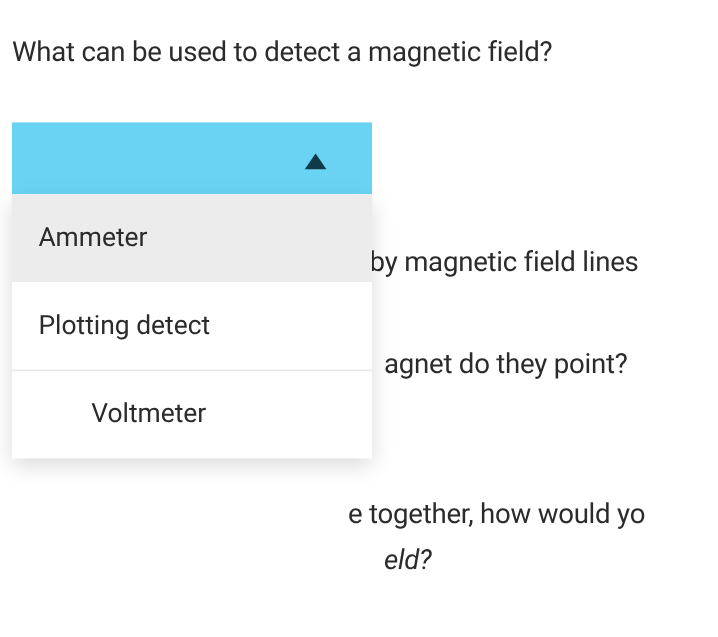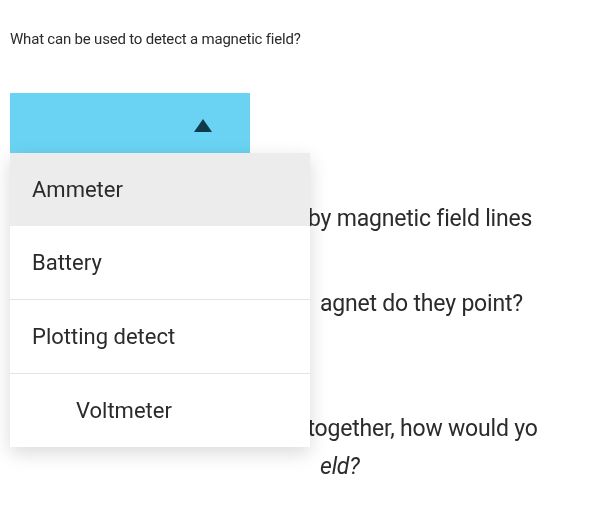--- a/index.html
+++ b/index.html
@@ -6,29 +6,29 @@
   body {
     font-family: -apple-system, BlinkMacSystemFont, "Segoe UI", Roboto, Helvetica, Arial, sans-serif;
     width: 598px;
     height: 531px;
     overflow: hidden;
     background: #fff;
     color: #2a2a2a;
     position: relative;
   }
   .question {
-    font-size: 15px;
+    font-size: 23px;
     padding: 30px 10px 0 10px;
     color: #2b2b2b;
     letter-spacing: -0.2px;
   }
   .select-wrap {
     position: relative;
     margin: 45px 0 0 10px;
-    width: 240px;
+    width: 300px;
   }
   .select-button {
     width: 100%;
     height: 60px;
     background: #6ad3f3;
     border: none;
     display: flex;
     align-items: center;
     justify-content: center;
     cursor: pointer;
@@ -85,17 +85,16 @@
 <div class="bg-text bg2">agnet do they point?</div>
 <div class="bg-text bg3">e together, how would yo</div>
 <div class="bg-text bg4">eld?</div>
 
 <div class="select-wrap">
   <button class="select-button">
     <span class="triangle-up"></span>
   </button>
   <div class="dropdown">
     <div class="dropdown-item hover">Ammeter</div>
-    <div class="dropdown-item">Battery</div>
     <div class="dropdown-item">Plotting detect</div>
     <div class="dropdown-item">Voltmeter</div>
   </div>
 </div>
 
 </body></html>

